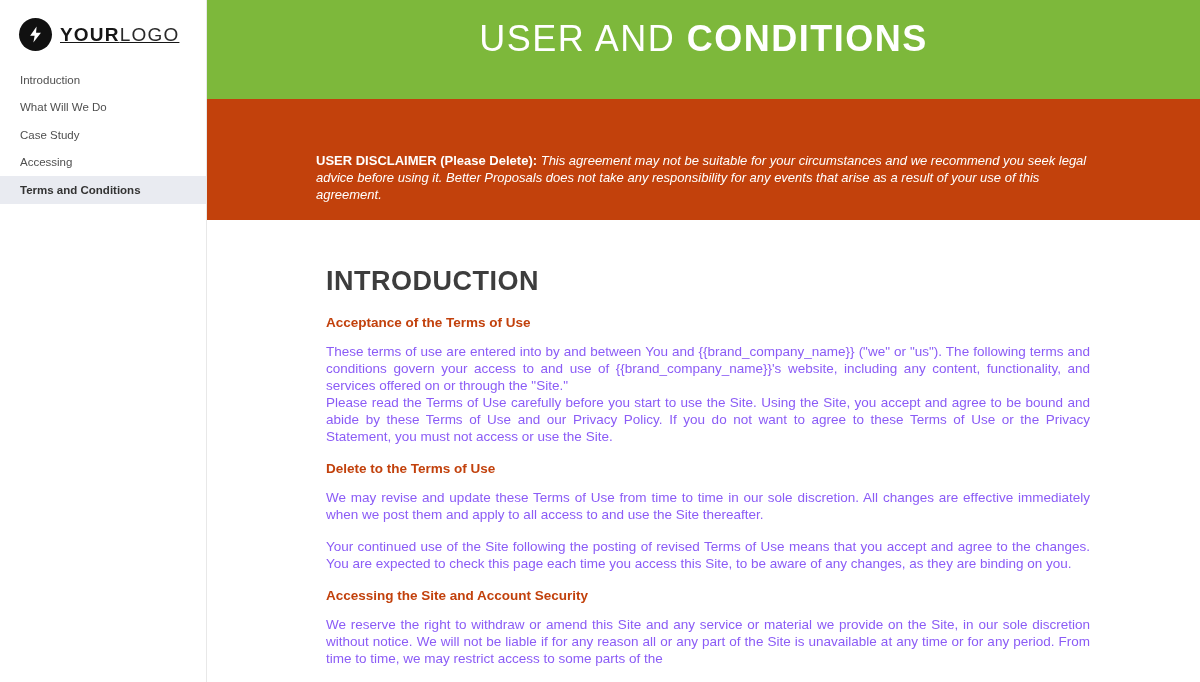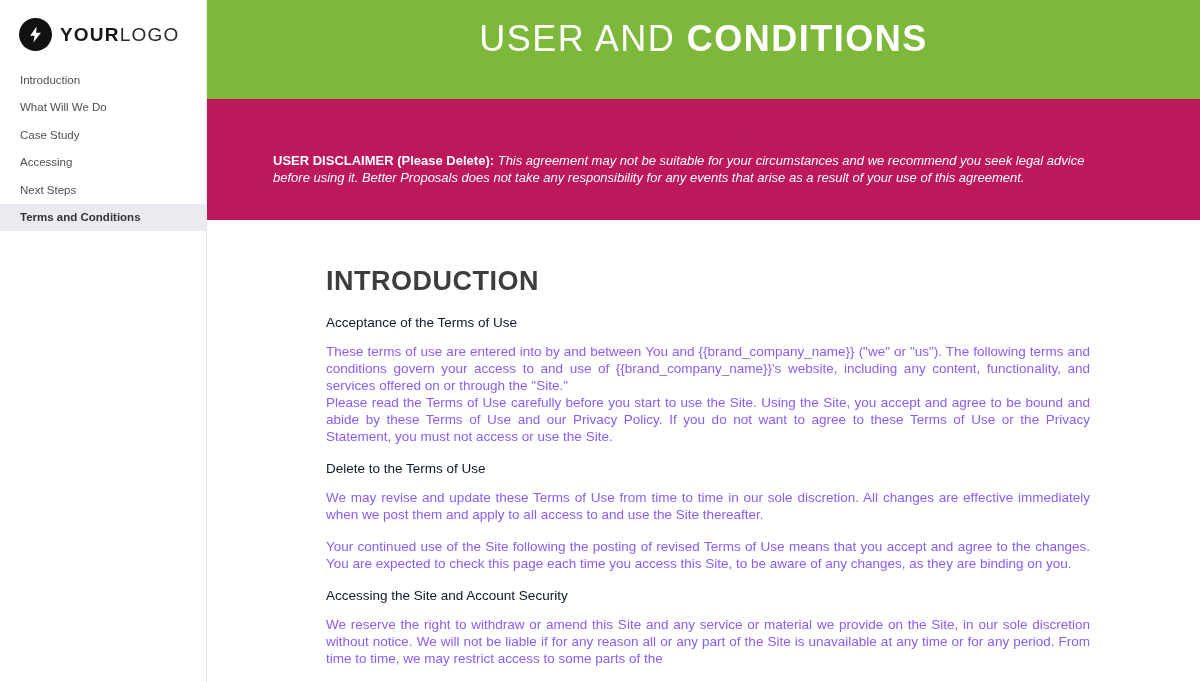--- a/index.html
+++ b/index.html
@@ -16,21 +16,21 @@
     background: #ffffff;
     border-right: 1px solid #e8e8e8;
   }
   .logo { display: flex; align-items: center; padding: 18px 0 0 19px; cursor: pointer; }
   .logo-mark {
     width: 33px; height: 33px; border-radius: 50%;
     background: #111111; display: flex; align-items: center; justify-content: center;
     flex: 0 0 33px;
   }
   .logo-mark svg { width: 19px; height: 19px; }
-  .logo-text { margin-left: 8px; font-size: 19px; letter-spacing: 1.2px; color: #161616; white-space: nowrap; }
+  .logo-text { margin-left: 8px; font-size: 19px; letter-spacing: 1.2px; color: #161616; white-space: nowrap; text-decoration: underline; }
   .logo-text .l-bold { font-weight: 800; }
   .logo-text .l-light { font-weight: 300; color: #2a2a2a; }
 
   .nav { margin-top: 15px; }
   .nav-item {
     height: 27.5px; display: flex; align-items: center;
     padding-left: 20px;
     font-size: 11.5px; color: #4f4f4f;
     cursor: pointer; white-space: nowrap;
   }
@@ -47,40 +47,40 @@
     display: flex; align-items: center; justify-content: center;
     padding-bottom: 22px;
   }
   .hero h1 {
     color: #ffffff; font-size: 36px; font-weight: 400;
     letter-spacing: 1.5px; white-space: nowrap;
   }
   .hero h1 .t-bold { font-weight: 800; }
 
   .disclaimer {
-    height: 159px; background: #be185d;
-    padding: 53px 112px 0 66px;
+    height: 159px; background: #c2410c;
+    padding: 53px 112px 0 109px;
   }
   .disclaimer p {
     color: #ffffff; font-size: 13px; line-height: 17px;
     text-align: left;
   }
   .disclaimer strong { font-weight: 700; font-style: normal; }
   .disclaimer em { font-style: italic; font-weight: 400; }
 
   .content {
     flex: 1; background: #ffffff;
     padding: 46px 110px 0 119px;
   }
   .content h2 {
     font-size: 27px; font-weight: 800; color: #3d3d3d;
     letter-spacing: 0.5px; margin-bottom: 18px;
   }
   .content h3 {
-    font-size: 13.5px; font-weight: 400; color: #0f172a;
+    font-size: 13.5px; font-weight: 700; color: #c2410c;
     margin: 16px 0 13px 0;
   }
   .content p {
     font-size: 13.5px; color: #8b5cf6; line-height: 17px;
     text-align: justify; margin-bottom: 15px;
     white-space: pre-line;
   }
 </style>
 </head>
 <body>
@@ -95,21 +95,20 @@
         </svg>
       </span>
       <span class="logo-text"><span class="l-bold">YOUR</span><span class="l-light">LOGO</span></span>
     </div>
 
     <nav class="nav">
       <div class="nav-item">Introduction</div>
       <div class="nav-item">What Will We Do</div>
       <div class="nav-item">Case Study</div>
       <div class="nav-item">Accessing</div>
-      <div class="nav-item">Next Steps</div>
       <div class="nav-item active">Terms and Conditions</div>
     </nav>
   </aside>
 
   <main class="main">
 
     <header class="hero">
       <h1><span class="t-reg">USER AND </span><span class="t-bold">CONDITIONS</span></h1>
     </header>
 

